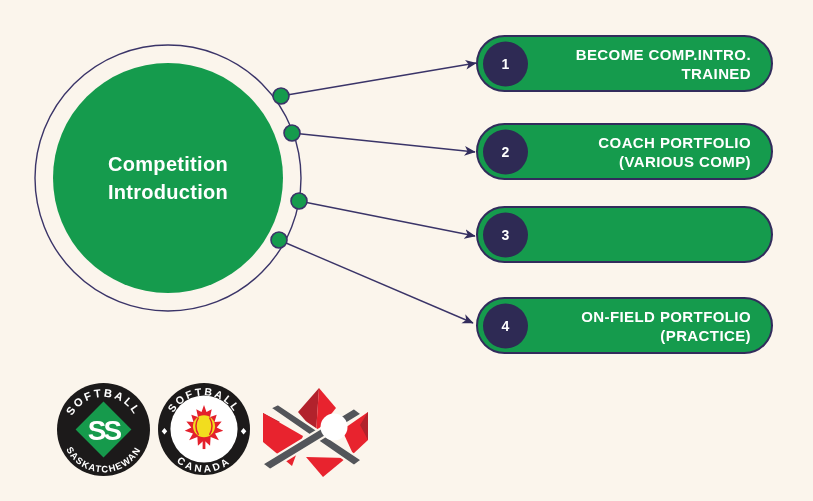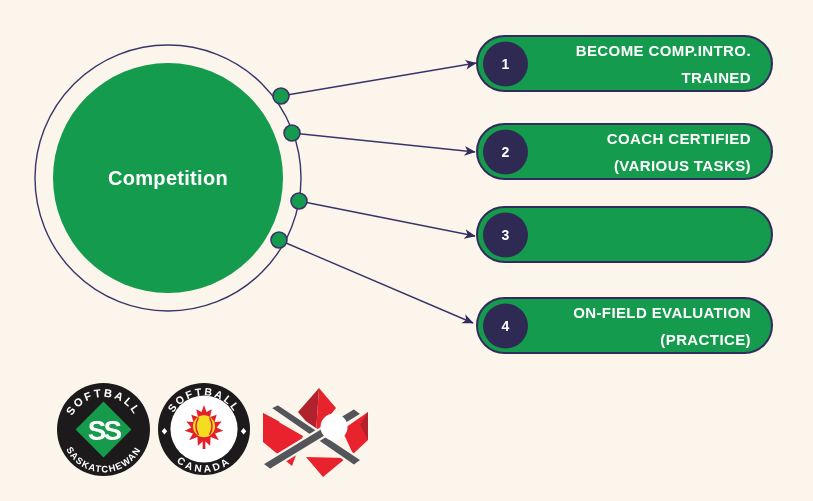--- a/index.html
+++ b/index.html
@@ -31,21 +31,21 @@
   .pill-1{top:35px;} .pill-2{top:123px;} .pill-3{top:206px;} .pill-4{top:297px;}
   .badge{
     position:absolute;left:5px;top:50%;transform:translateY(-50%);
     width:45px;height:45px;border-radius:50%;background:#2e2a54;
     color:#ffffff;display:flex;align-items:center;justify-content:center;
     font-size:14px;font-weight:bold;
   }
   .pill-label{
     position:absolute;right:20px;top:50%;transform:translateY(-50%);
     width:216px;text-align:right;color:#ffffff;font-weight:bold;
-    font-size:15px;line-height:27px;letter-spacing:.4px;
+    font-size:15px;line-height:19px;letter-spacing:.4px;
   }
 
   .logo{position:absolute;}
   .logo-sask{left:57px;top:383px;}
   .logo-canada{left:158px;top:383px;}
   .logo-cac{left:256px;top:380px;}
 
   svg text, svg textPath{font-family:"Liberation Sans",sans-serif;}
 </style>
 </head>
@@ -68,45 +68,46 @@
       <circle cx="281" cy="96" r="8" fill="#159b4d" stroke="#3a3468" stroke-width="1.6"></circle>
       <circle cx="292" cy="133" r="8" fill="#159b4d" stroke="#3a3468" stroke-width="1.6"></circle>
       <circle cx="299" cy="201" r="8" fill="#159b4d" stroke="#3a3468" stroke-width="1.6"></circle>
       <circle cx="279" cy="240" r="8" fill="#159b4d" stroke="#3a3468" stroke-width="1.6"></circle>
     </g>
   </svg>
 
   <div class="hub">
     <div class="hub-text">
       <span>Competition</span>
+      <span>Introduction</span>
     </div>
   </div>
 
   <div class="pill pill-1">
     <div class="badge">
       <span>1</span>
     </div>
     <div class="pill-label">BECOME COMP.INTRO. TRAINED</div>
   </div>
   <div class="pill pill-2">
     <div class="badge">
       <span>2</span>
     </div>
-    <div class="pill-label">COACH CERTIFIED (VARIOUS TASKS)</div>
+    <div class="pill-label">COACH PORTFOLIO (VARIOUS COMP)</div>
   </div>
   <div class="pill pill-3">
     <div class="badge">
       <span>3</span>
     </div>
   </div>
   <div class="pill pill-4">
     <div class="badge">
       <span>4</span>
     </div>
-    <div class="pill-label">ON-FIELD EVALUATION (PRACTICE)</div>
+    <div class="pill-label">ON-FIELD PORTFOLIO (PRACTICE)</div>
   </div>
 
   <svg class="logo logo-sask" width="93" height="93" viewBox="0 0 100 100">
     <defs>
       <path id="saskTop" d="M 12,53 A 38,38 0 0 1 88,53"></path>
       <path id="saskBot" d="M 5,51 A 45,45 0 0 0 95,51"></path>
     </defs>
     <circle cx="50" cy="50" r="50" fill="#1c1a1a"></circle>
     <polygon points="50,20 80,50 50,80 20,50" fill="#169a4c"></polygon>
     <text font-size="12" font-weight="bold" fill="#ffffff" letter-spacing="2.4">

